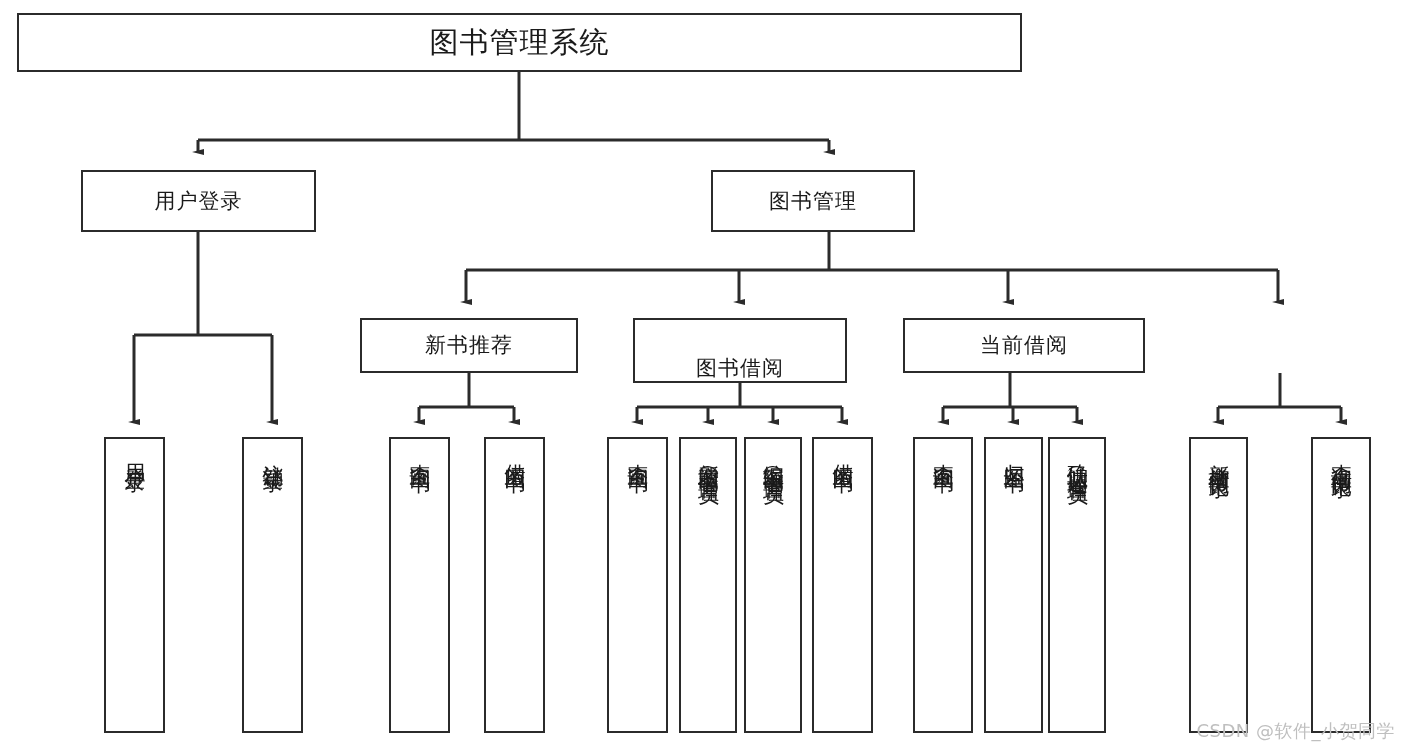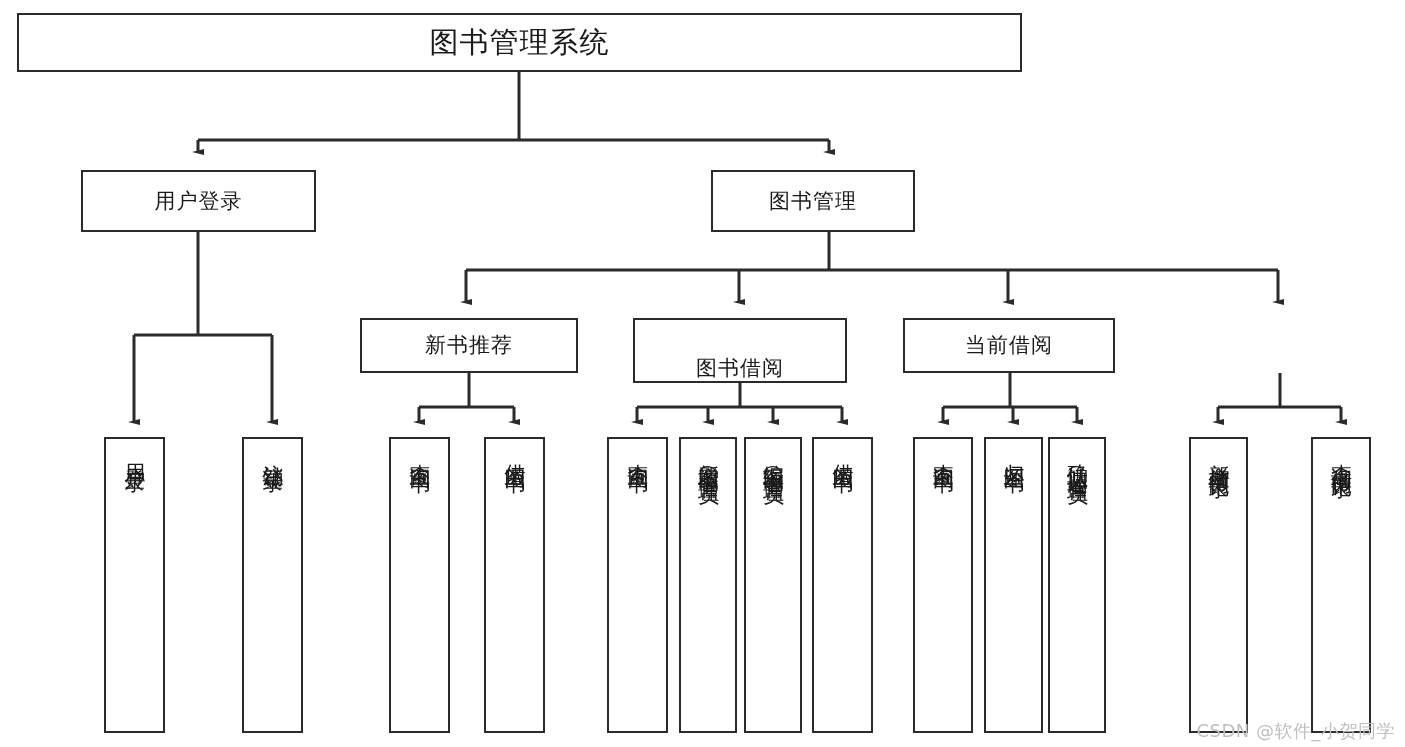--- a/index.html
+++ b/index.html
@@ -123,21 +123,21 @@
   <div class="node horiz" style="left:711px;top:170px;width:204px;height:62px;">
     <span class="lbl">图书管理</span>
   </div>
 
   <div class="node horiz" style="left:360px;top:318px;width:218px;height:55px;">
     <span class="lbl">新书推荐</span>
   </div>
   <div class="node horiz" style="left:633px;top:318px;width:214px;height:65px;align-items:flex-end;">
     <span class="lbl">图书借阅</span>
   </div>
-  <div class="node horiz" style="left:903px;top:318px;width:212px;height:55px;">
+  <div class="node horiz" style="left:903px;top:318px;width:242px;height:55px;">
     <span class="lbl">当前借阅</span>
   </div>
 
   <div class="node vert" style="left:104px;top:437px;width:61px;height:296px;">
     <span class="lbl">用户登录</span>
   </div>
   <div class="node vert" style="left:242px;top:437px;width:61px;height:296px;">
     <span class="lbl">注销登录</span>
   </div>
 

